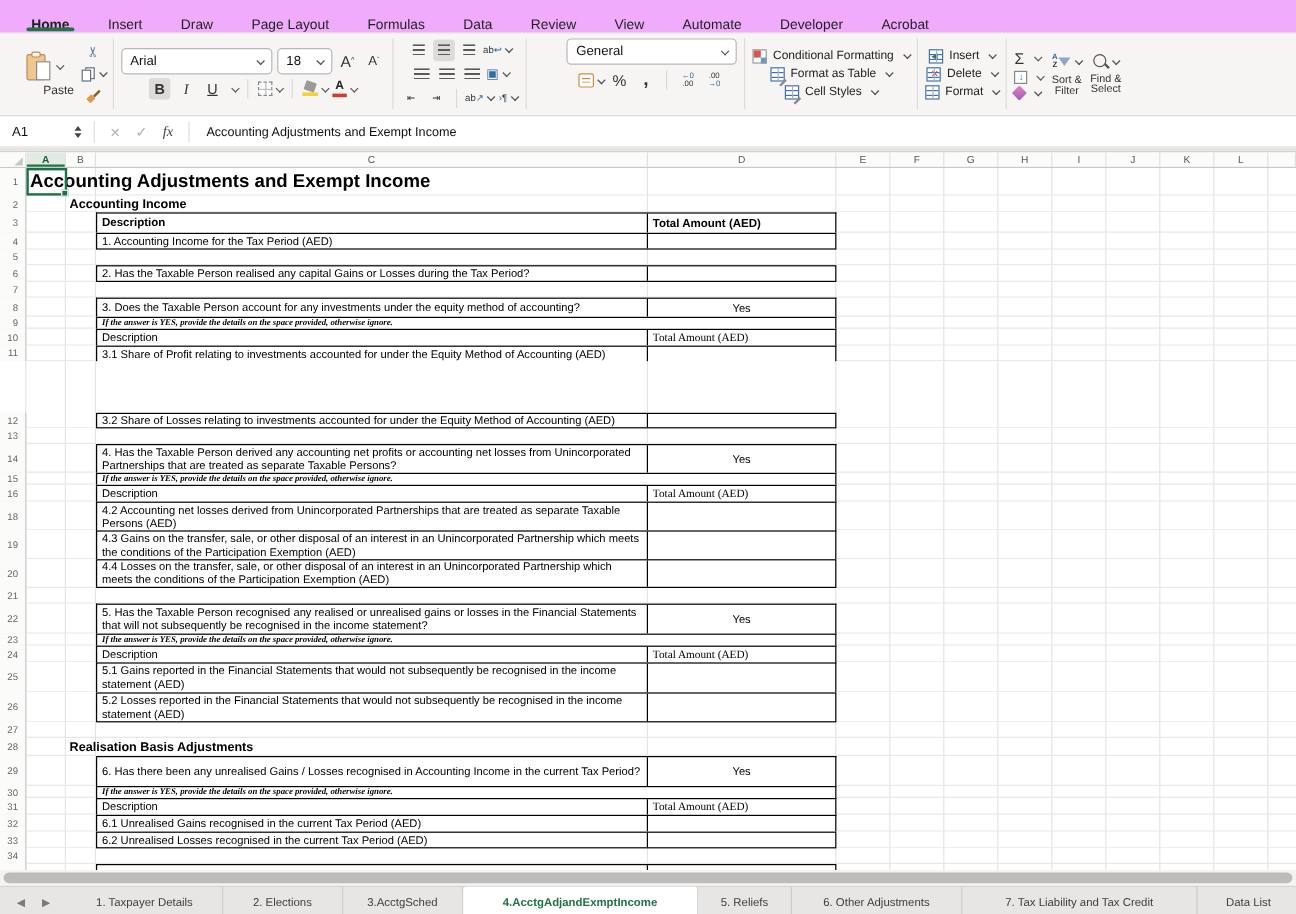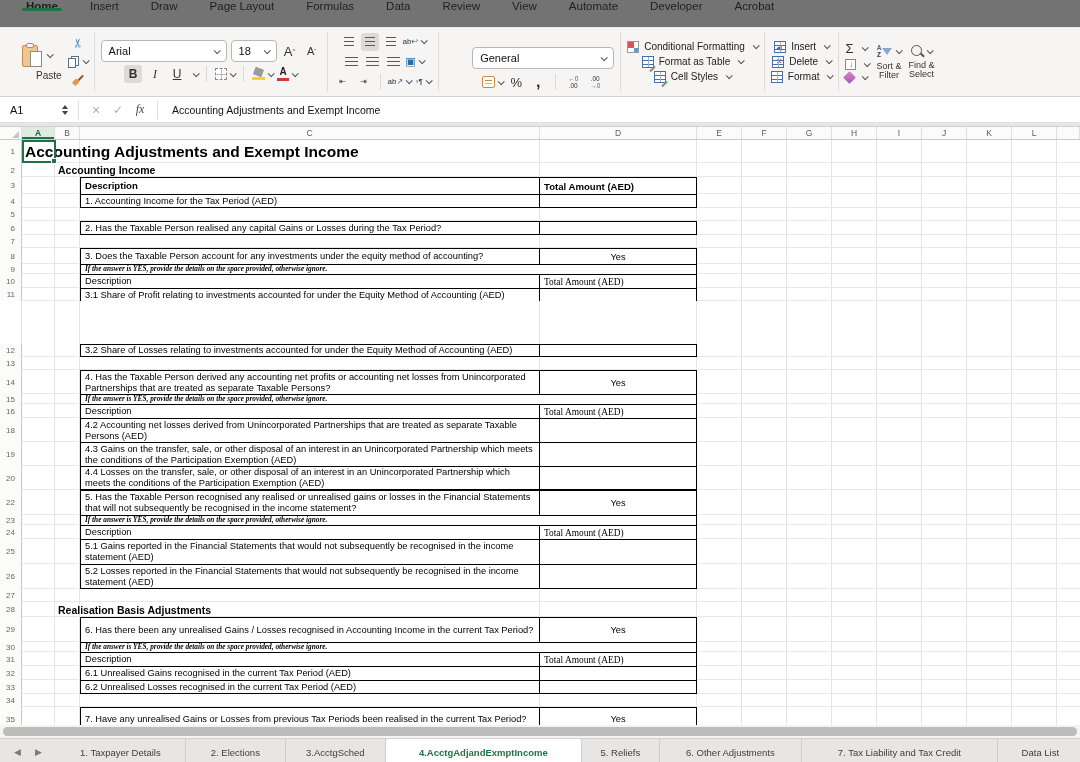--- a/index.html
+++ b/index.html
@@ -1,21 +1,21 @@
 <!DOCTYPE html>
 <html><head>
 <meta charset="utf-8">
 <style>
   * { margin:0; padding:0; box-sizing:border-box; }
   html,body { width:1080px; height:762px; overflow:hidden; background:#fff;
     font-family:"Liberation Sans","DejaVu Sans",sans-serif; -webkit-font-smoothing:antialiased; }
   .serif { font-family:"Liberation Serif","DejaVu Serif",serif; }
 
   
-  .menubar { height:28px; background:#737373; display:flex; align-items:flex-start;
+  .menubar { height:28px; background:#f0abfc; display:flex; align-items:flex-end;
     padding-left:10px; gap:0; border-bottom:1px solid #eceae8; }
   .menu-item { position:relative; display:flex; align-items:center; padding:0 16px;
     font-size:11.5px; color:#1f1f1f; cursor:default; }
   .menu-item.active { font-weight:bold; }
   .menu-item.active::after { content:""; position:absolute; left:12px; right:12px; bottom:1px;
     height:3px; border-radius:2px; background:#217346; }
 
   
   .ribbon { height:69px; background:#f6f5f4; border-bottom:1px solid #d5d3d1;
     display:flex; align-items:stretch; padding:4px 4px 5px 6px; }
@@ -68,21 +68,21 @@
   
   .al { flex-direction:column; display:flex; gap:2px; justify-content:center; }
   .al-row { display:flex; align-items:center; gap:3px; }
   .lns { width:13px; height:9px;
     background:repeating-linear-gradient(to bottom,#5a5a5a 0 1.3px,transparent 1.3px 3.9px); }
   .lns.sh { width:10px; }
   .ab { font-size:8px; color:#333; letter-spacing:0; }
   .blue { color:#2e6da4; }
 
   
-  .num { flex-direction:column; display:flex; gap:4px; justify-content:flex-end;padding-left:33px; }
+  .num { flex-direction:column; display:flex; gap:4px; justify-content:flex-start;padding-left:33px; }
   .acct-ic { width:13px; height:12px; border:1.3px solid #d18b3f; border-radius:2px; background:#fff;
     position:relative; }
   .acct-ic::after{ content:""; position:absolute; left:2px; right:2px; top:3px; height:1px; background:#d18b3f; box-shadow:0 3px 0 #e8b36a; }
   .dec { display:flex; flex-direction:column; align-items:center; font-size:6.5px; line-height:1.15; color:#333; }
   .dec b { color:#2e6da4; font-weight:normal; }
   .vsep { width:1px; height:16px; background:#dcdad8; margin:0 4px; }
 
   
   .stk3 { display:flex; flex-direction:column; justify-content:center; gap:3px; }
   .srow { display:flex; align-items:center; gap:5px; font-size:10px; color:#222; white-space:nowrap; }
@@ -586,20 +586,23 @@
           <div class="cellD"></div>
         </div>
       </div>
       <div class="row" style="height: 24px;">
         <div class="rn">20</div>
         <div class="bx b dv">
           <div class="cellC">4.4 Losses on the transfer, sale, or other disposal of an interest in an Unincorporated Partnership which meets the conditions of the Participation Exemption (AED)</div>
           <div class="cellD"></div>
         </div>
       </div>
+      <div class="row" style="height: 13px;">
+        <div class="rn">21</div>
+      </div>
       <div class="row" style="height: 25px;">
         <div class="rn">22</div>
         <div class="bx t">
           <div class="cellC">5. Has the Taxable Person recognised any realised or unrealised gains or losses in the Financial Statements that will not subsequently be recognised in the income statement?</div>
           <div class="cellD center">Yes</div>
         </div>
       </div>
       <div class="row" style="height: 10px;">
         <div class="rn">23</div>
         <div class="bx dv note-row">

